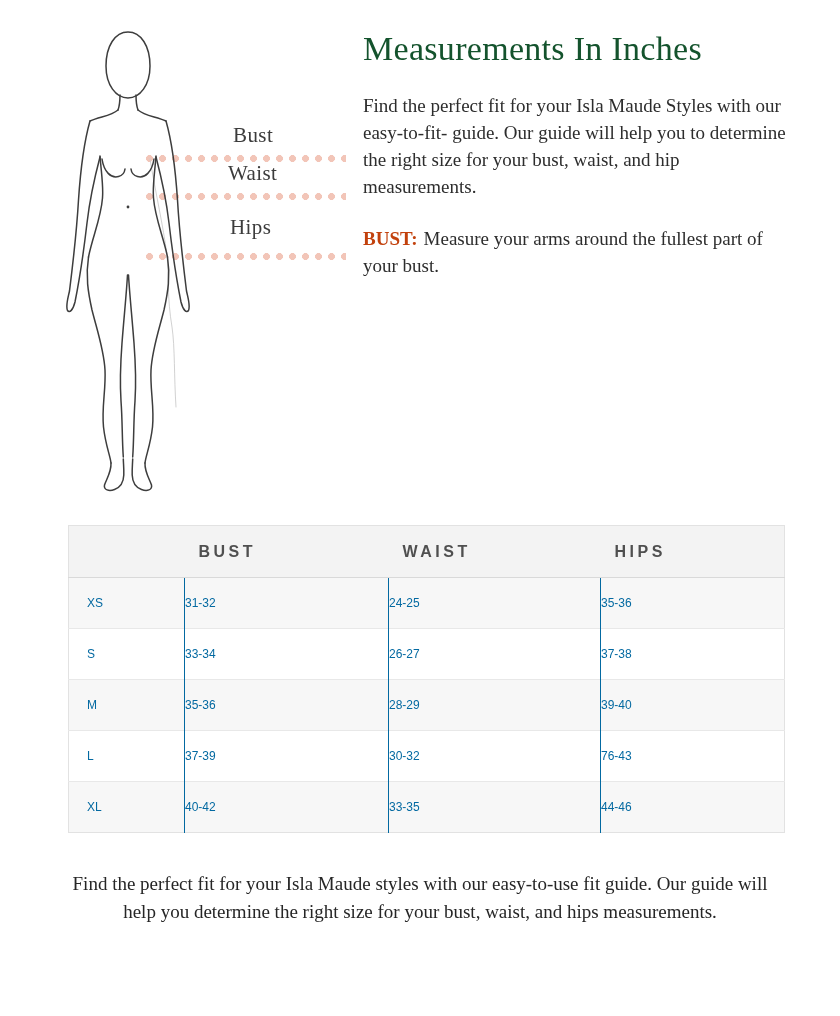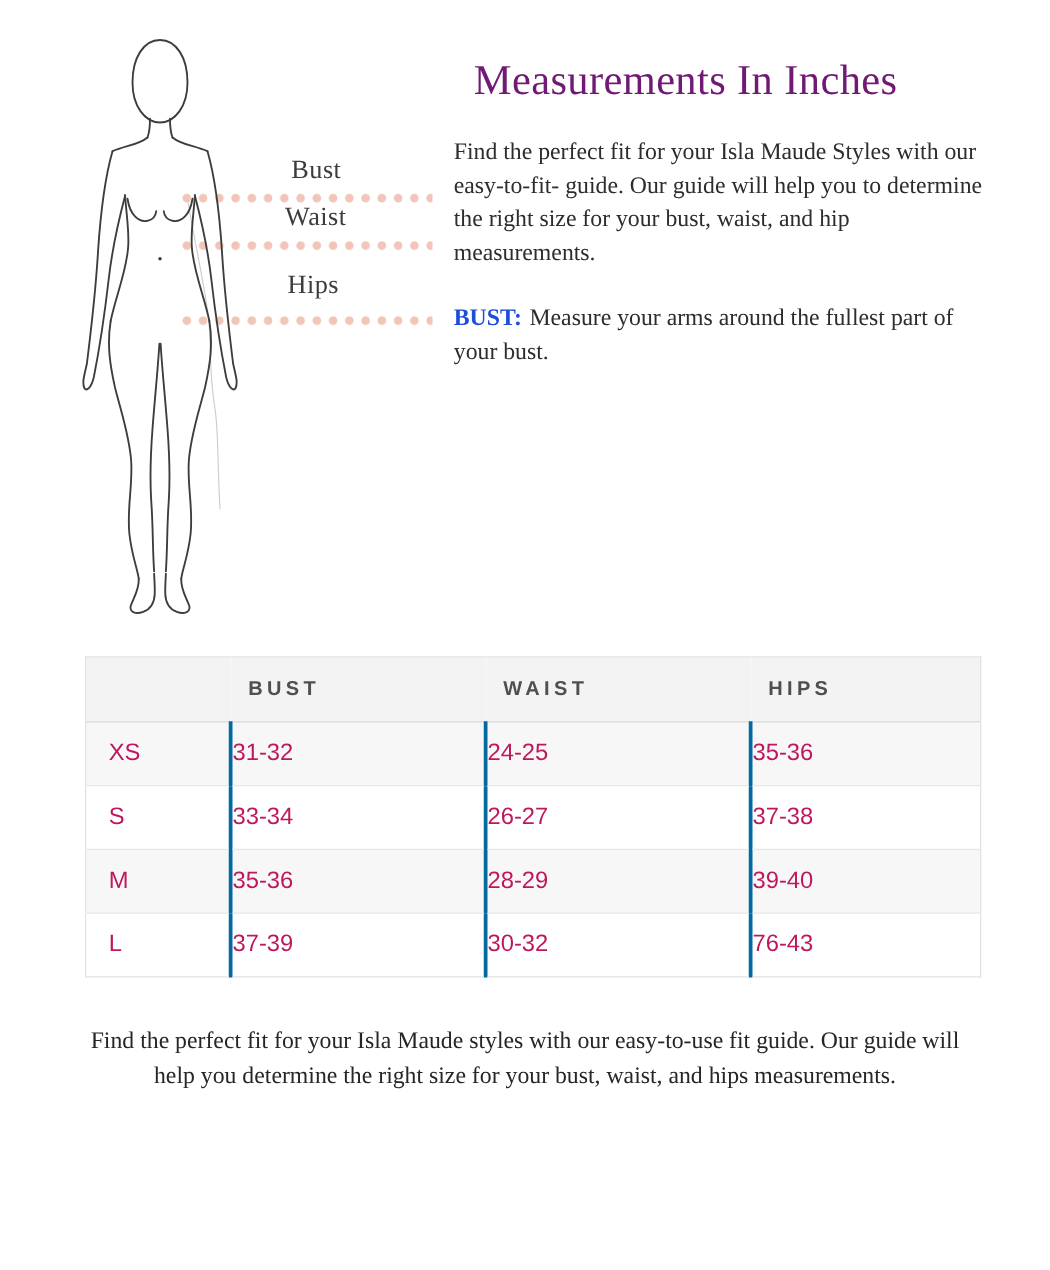--- a/index.html
+++ b/index.html
@@ -18,41 +18,41 @@
   .dots-bust{top:139px;}
   .dots-waist{top:177px;}
   .dots-hips{top:237px;}
 
   .fig-label{position:absolute;font-size:21px;color:#3c3c3c;letter-spacing:0.4px;}
   .lbl-bust{left:193px;top:108px;}
   .lbl-waist{left:188px;top:146px;}
   .lbl-hips{left:190px;top:200px;}
 
   .text-col{position:absolute;left:363px;top:30px;width:428px;}
-  .title{margin:16px;font-size:34px;font-weight:400;color:#701a75;letter-spacing:0.3px;line-height:1.1;}
+  .title{margin:0;font-size:34px;font-weight:400;color:#14532d;letter-spacing:0.3px;line-height:1.1;}
   .intro{margin:26px 0 0 0;font-size:19px;line-height:1.42;color:#2d2d2d;}
   .tip{margin:25px 0 0 0;font-size:19px;line-height:1.42;color:#2d2d2d;}
-  .tip-label{font-weight:700;color:#1d4ed8;margin-right:6px;margin-top:26px;}
+  .tip-label{font-weight:700;color:#c2410c;margin-right:6px;margin-top:26px;}
 
   
   .size-table{width:716px;margin:0 0 0 68px;border-collapse:collapse;table-layout:fixed;
               font-family:"Liberation Sans",sans-serif;
               border:1px solid #e2e2e2;}
   .size-table col.c0{width:116px;}
   .size-table col.c1{width:204px;}
   .size-table col.c2{width:212px;}
   .size-table col.c3{width:184px;}
   .size-table th{height:51px;background:#f3f3f3;font-size:16px;font-weight:700;
                  letter-spacing:3.5px;color:#4f4f4f;text-align:left;padding:0 0 0 14px;
                  border-bottom:1px solid #d9d9d9;}
   .size-table th.size-col{padding-left:18px;}
-  .size-table td{height:50px;font-size:19px;color:#be185d;padding:0 0 0 0;
+  .size-table td{height:50px;font-size:12px;color:#0369a1;padding:0 0 0 0;
                  border-top:1px solid #e8e8e8;background:#ffffff;}
   .size-table td.size-col{padding-left:18px;}
-  .size-table td + td{border-left:3px solid #0369a1;}
+  .size-table td + td{border-left:1px solid #0369a1;}
   .size-table tbody tr:nth-child(odd) td{background:#f7f7f7;}
 
   
   .footer-note{width:716px;margin:37px auto 0 auto;text-align:center;
                font-size:19px;line-height:1.45;color:#262626;}
 </style>
 </head>
 <body>
 
 <div class="page">
@@ -142,18 +142,24 @@
         <td>35-36</td>
         <td>28-29</td>
         <td>39-40</td>
       </tr>
       <tr>
         <td class="size-col">L</td>
         <td>37-39</td>
         <td>30-32</td>
         <td>76-43</td>
       </tr>
+      <tr>
+        <td class="size-col">XL</td>
+        <td>40-42</td>
+        <td>33-35</td>
+        <td>44-46</td>
+      </tr>
     </tbody>
   </table>
 
   <p class="footer-note">Find the perfect fit for your Isla Maude styles with our easy-to-use fit guide. Our guide will help you determine the right size for your bust, waist, and hips measurements.</p>
 
 </div>
 
 </body></html>

